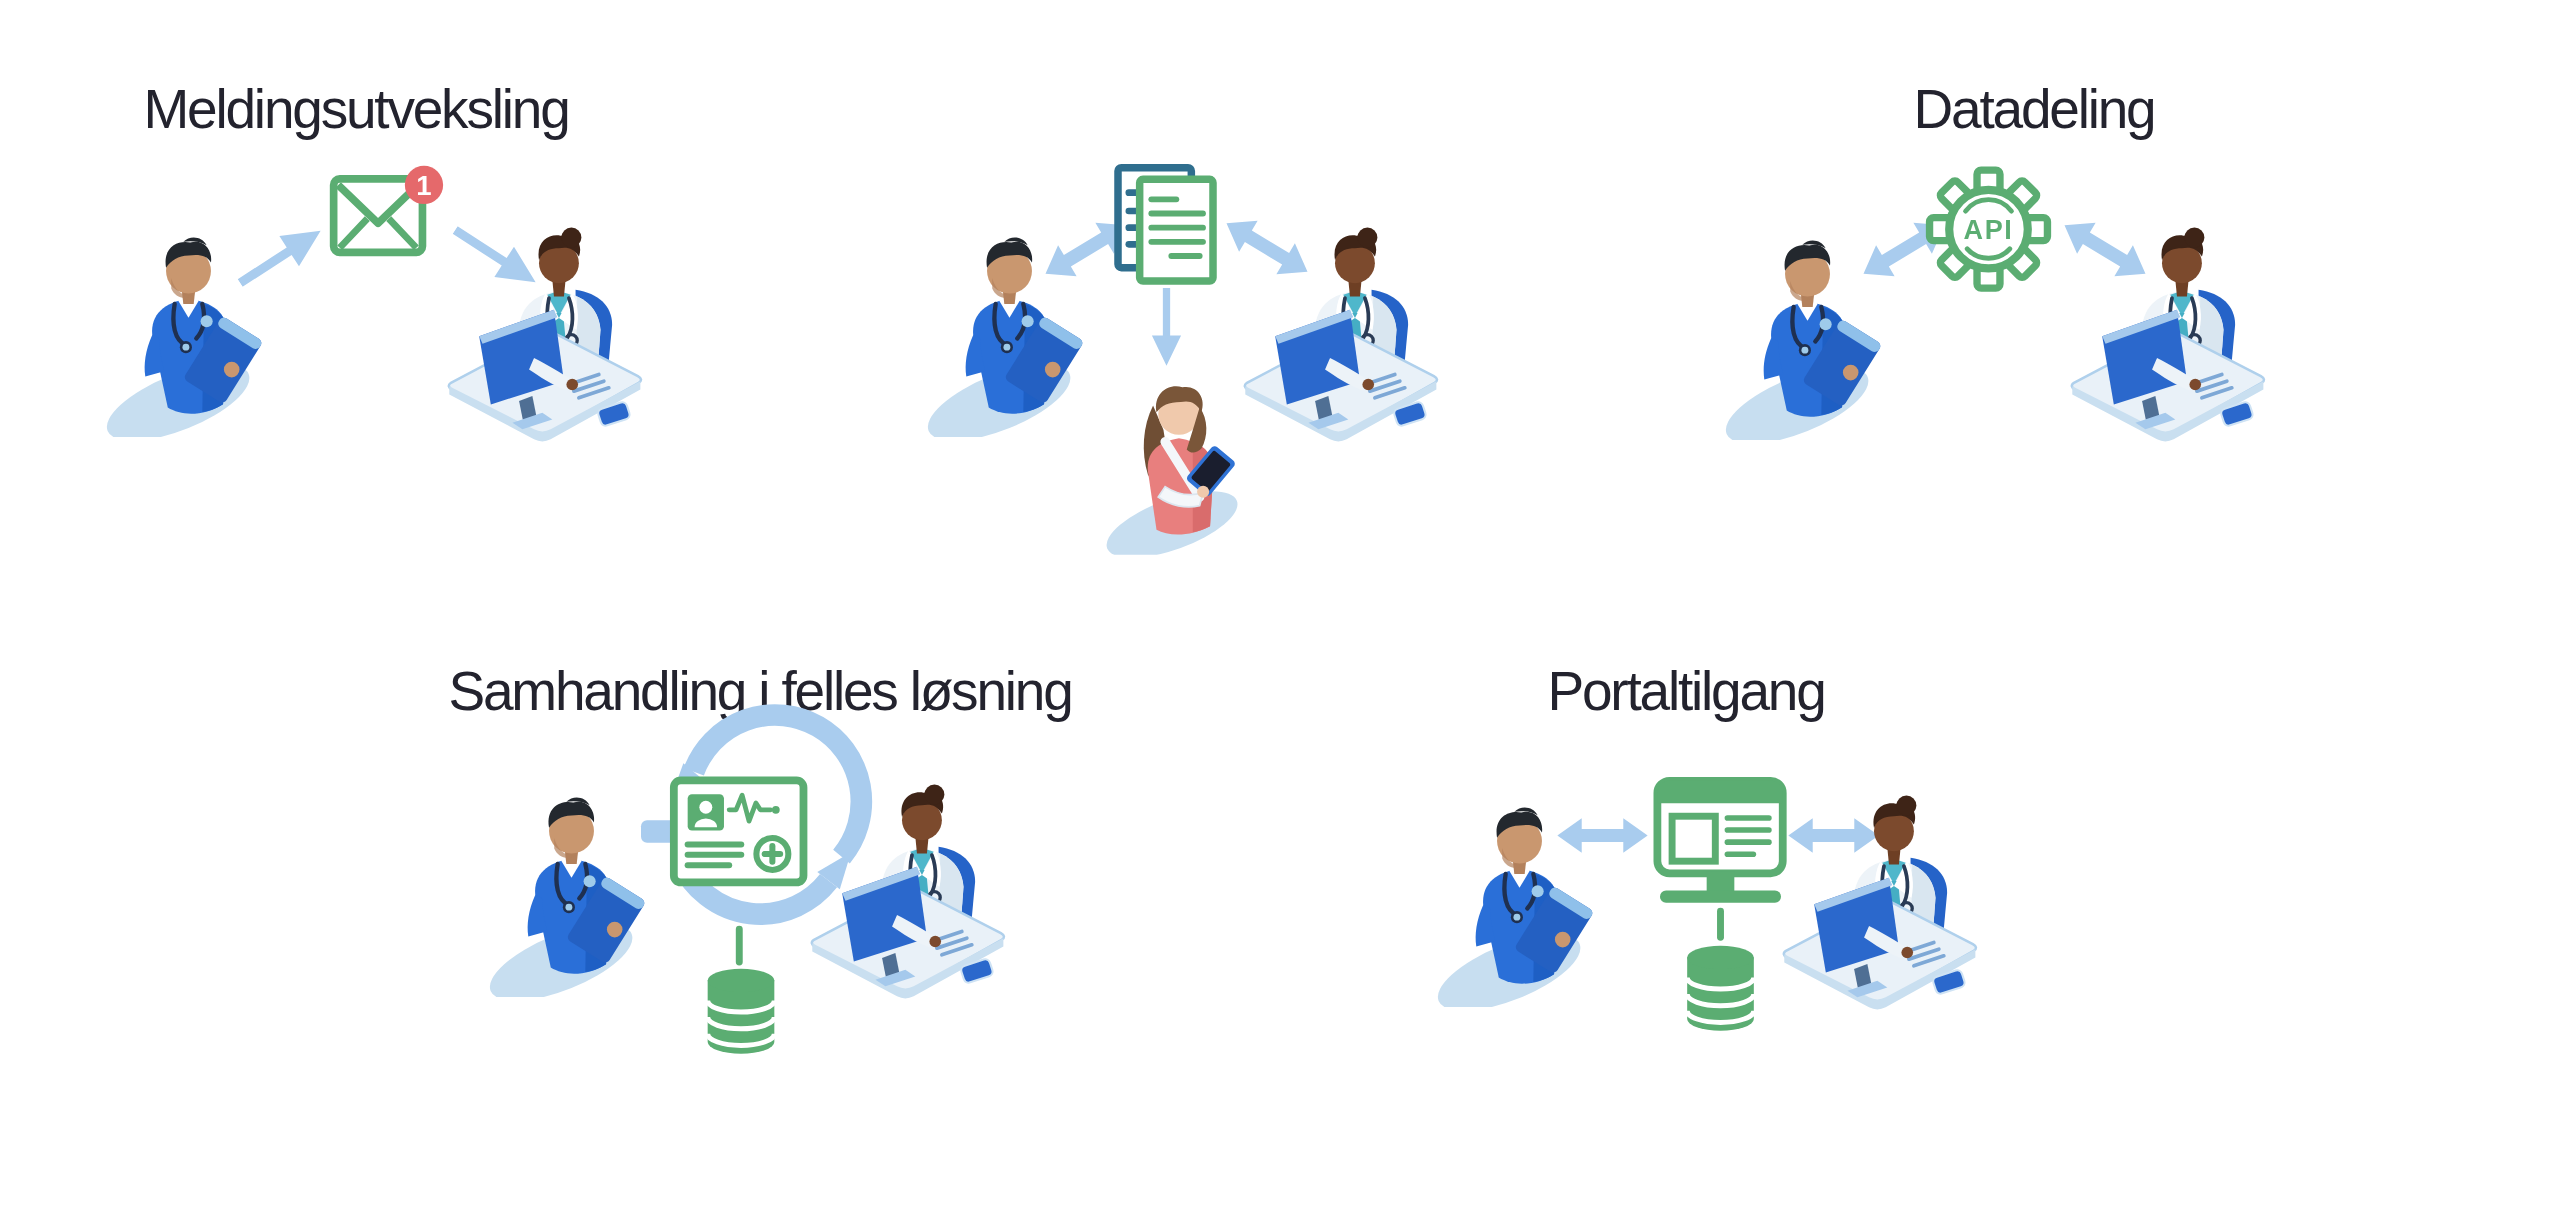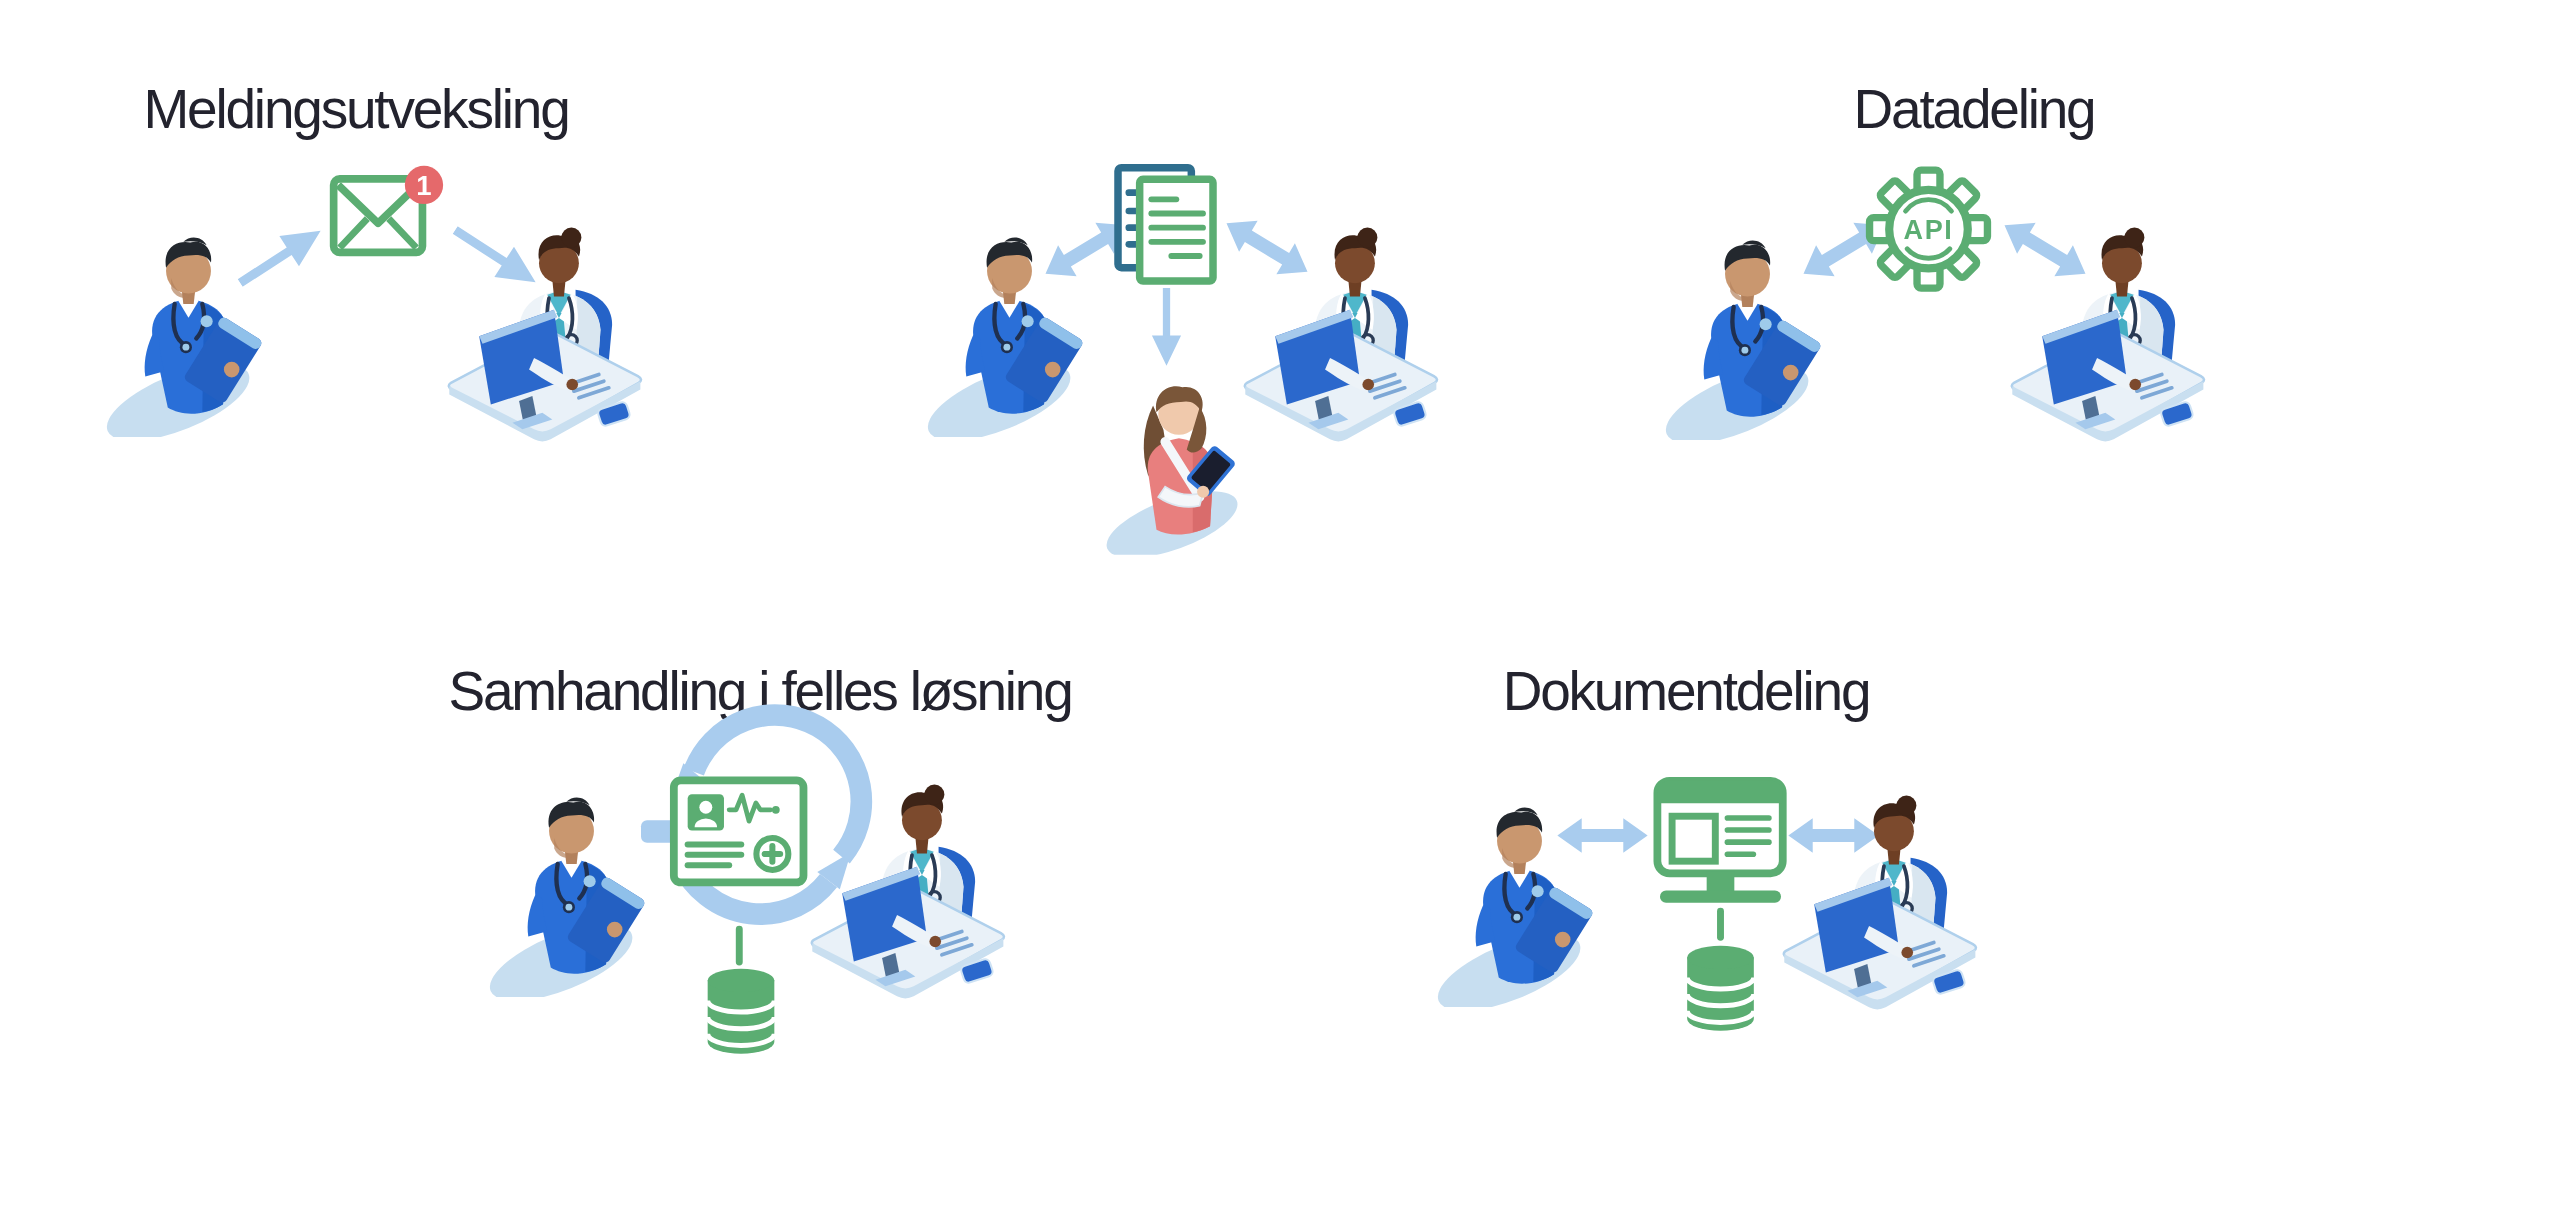--- a/index.html
+++ b/index.html
@@ -173,21 +173,21 @@
         <use href="#sym-arrow"></use>
       </svg>
     <svg class="abs" style="left:326px;top:147px;" width="216" height="242" viewBox="0 0 250 280">
         <use href="#sym-doctor"></use>
       </svg>
     <svg class="abs" style="left:197px;top:309px;" width="164" height="186" viewBox="0 0 190 215">
         <use href="#sym-patient"></use>
       </svg>
   </div>
 
-  <div class="panel" style="left:1632px;top:60px;width:622px;height:423px;text-decoration:underline;">
+  <div class="panel" style="left:1692px;top:60px;width:622px;height:423px;text-decoration:underline;">
     <div class="title" style="left:342px;top:49px;">Datadeling</div>
     <svg class="abs" style="left:28.5px;top:164px;" width="173" height="216" viewBox="0 0 200 250">
         <use href="#sym-nurse"></use>
       </svg>
     <svg class="abs rot-m31" style="left:160px;top:167px;" width="104" height="45" viewBox="0 0 130 60">
         <use href="#sym-dblarrow"></use>
       </svg>
     <svg class="abs" style="left:231px;top:100px;" width="131" height="135" viewBox="0 0 160 160">
       <g fill="#FFFFFF" stroke="#5BAD72" stroke-width="9">
         <g transform="rotate(0 80 82)">
@@ -261,21 +261,21 @@
     <svg class="abs" style="left:316px;top:261px;" width="90" height="147" viewBox="0 0 104 170">
       <line x1="50" y1="14" x2="50" y2="52" stroke="#5BAD72" stroke-width="8" stroke-linecap="round"></line>
       <use href="#sym-db" x="8" y="56" width="88" height="106"></use>
     </svg>
     <svg class="abs" style="left:419px;top:108px;" width="216" height="242" viewBox="0 0 250 280">
         <use href="#sym-doctor"></use>
       </svg>
   </div>
 
   <div class="panel" style="left:1381px;top:656px;width:708px;height:414px;">
-    <div class="title" style="left:305px;top:35px;">Dokumentdeling</div>
+    <div class="title" style="left:305px;top:35px;">Portaltilgang</div>
     <svg class="abs" style="left:52px;top:135px;" width="173" height="216" viewBox="0 0 200 250">
         <use href="#sym-nurse"></use>
       </svg>
     <svg class="abs" style="left:174px;top:158px;" width="95" height="43" viewBox="0 0 130 60">
         <use href="#sym-dblarrow"></use>
       </svg>
     <svg class="abs" style="left:272px;top:117px;" width="135" height="268" viewBox="0 0 156 310">
       <rect x="5" y="9" width="145" height="107" rx="14" fill="#FFFFFF" stroke="#5BAD72" stroke-width="9"></rect>
       <path d="M19 9 h117 a14 14 0 0 1 14 14 v12 H5 v-12 a14 14 0 0 1 14 -14 z" fill="#5BAD72"></path>
       <rect x="22" y="50" width="50" height="52" fill="#FFFFFF" stroke="#5BAD72" stroke-width="8"></rect>

